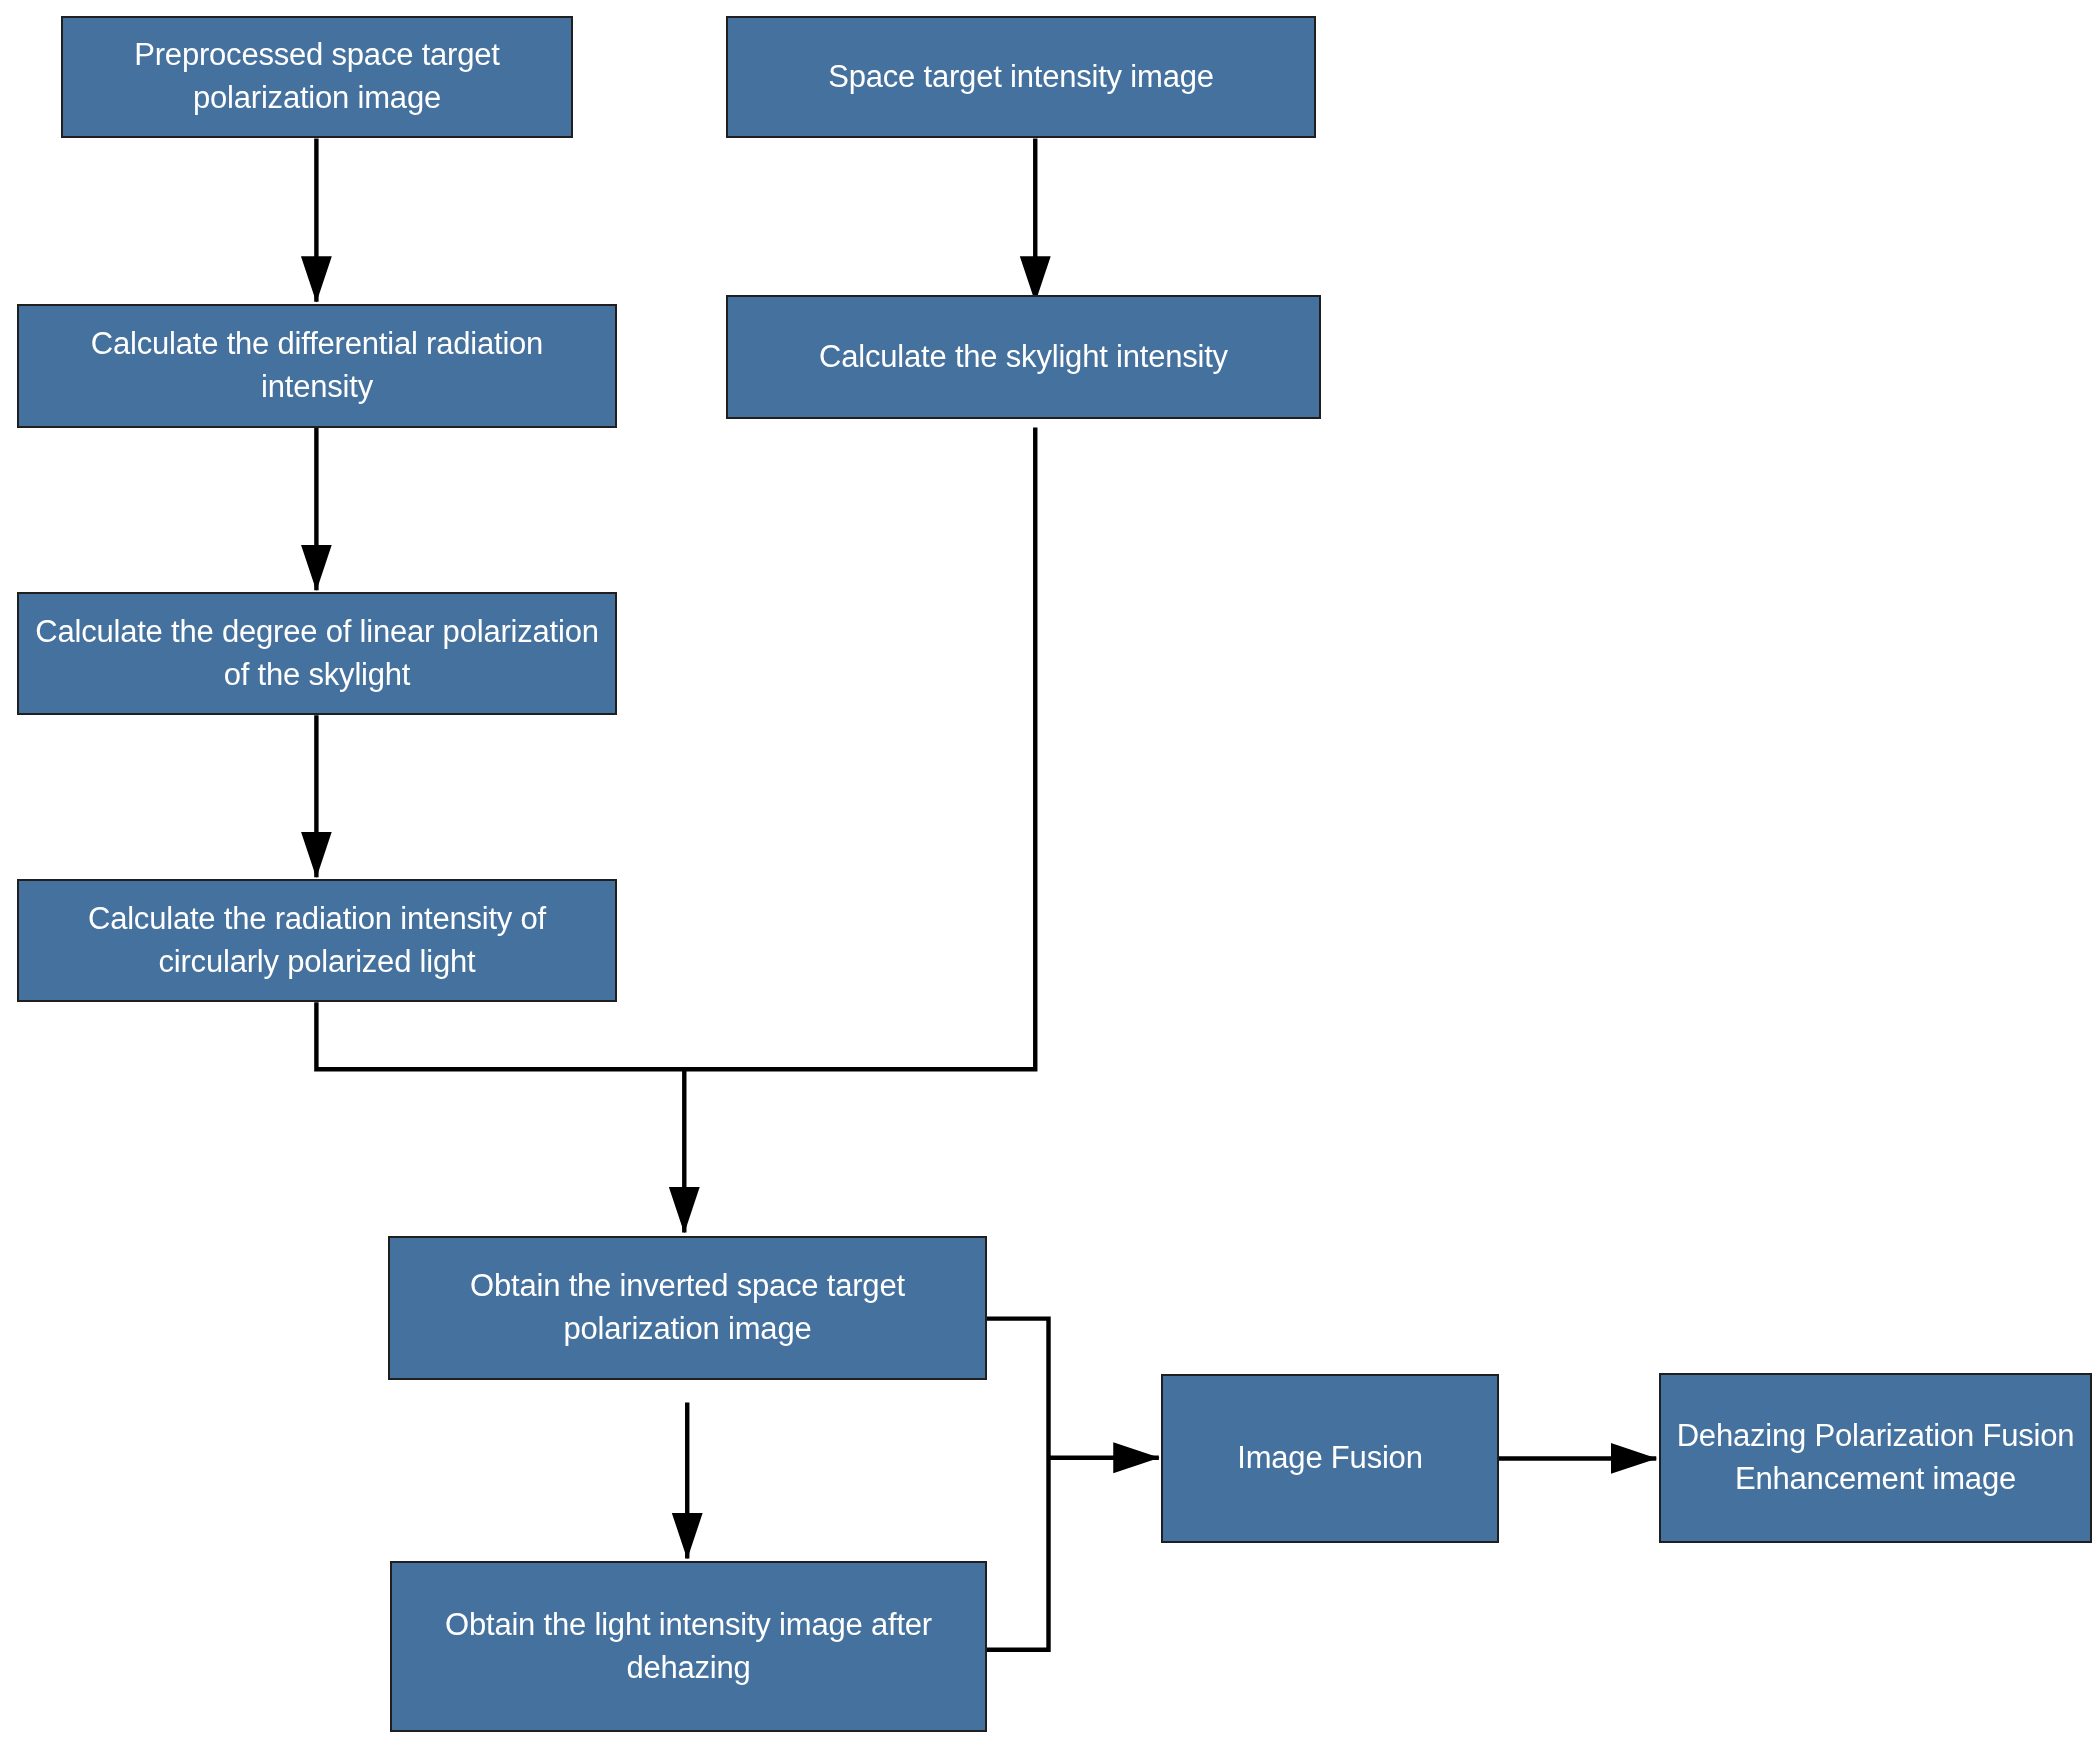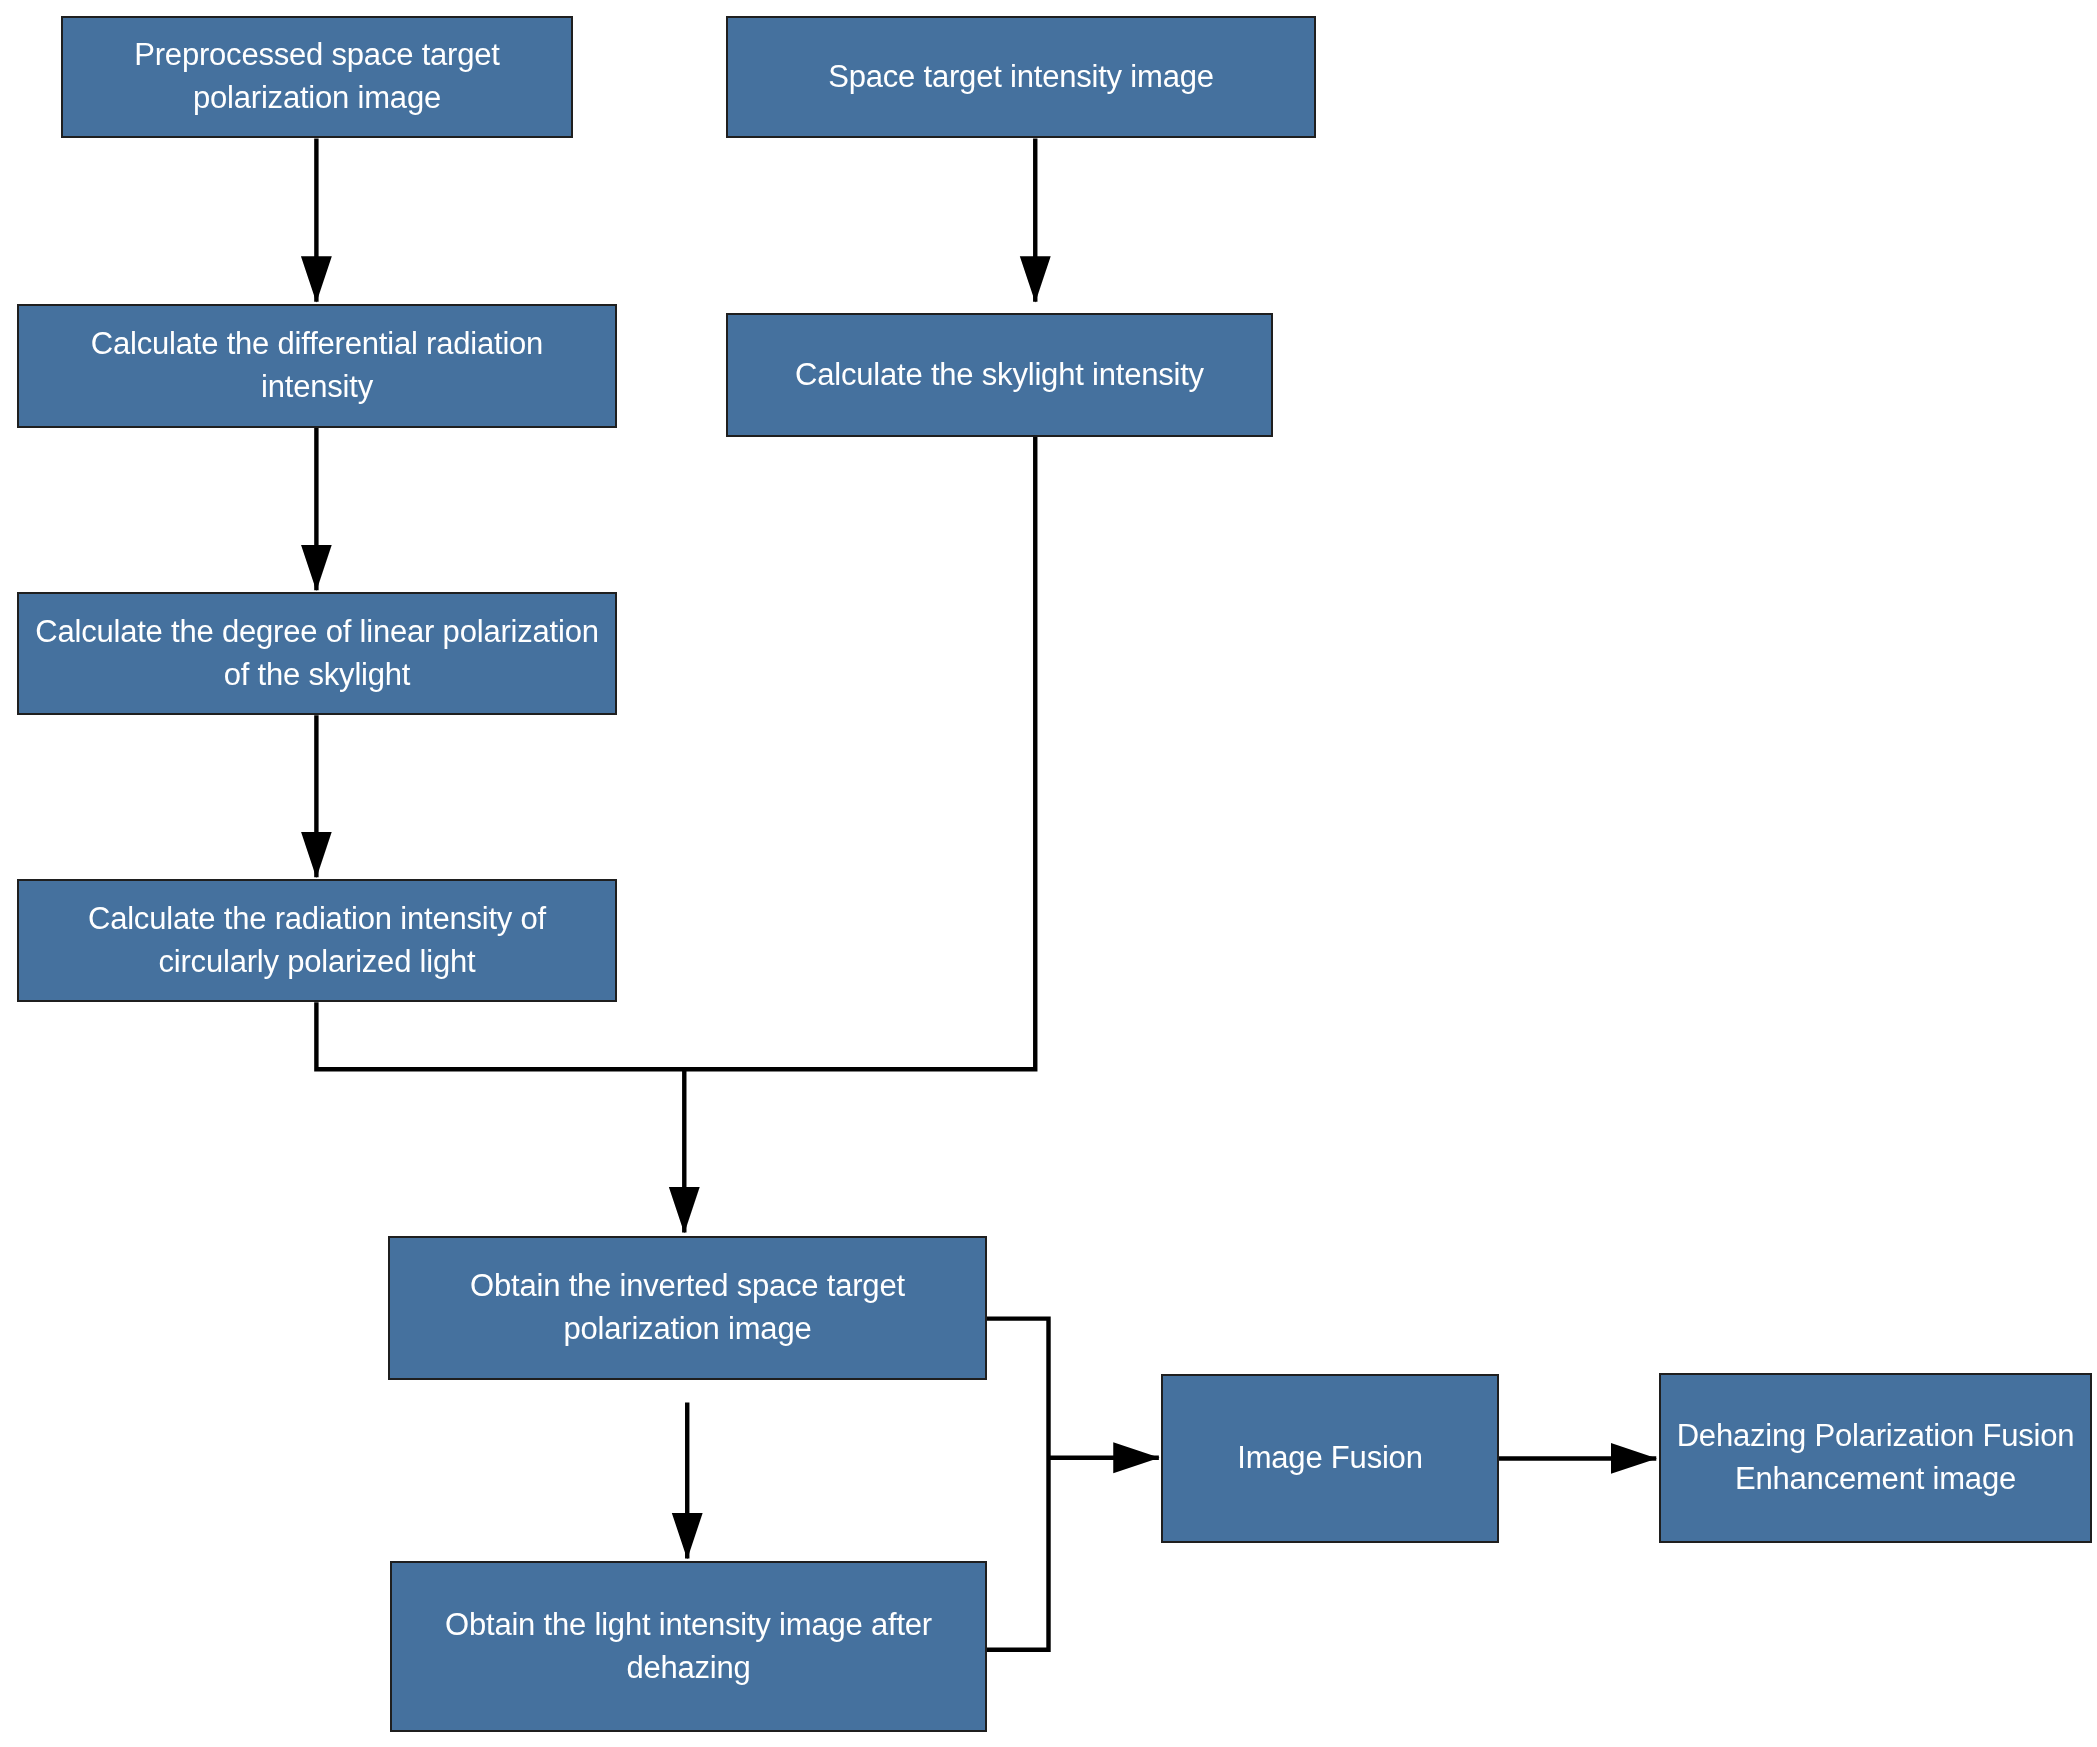--- a/index.html
+++ b/index.html
@@ -81,21 +81,21 @@
   </div>
 
   <div class="node" style="left:726px; top:16px; width:590px; height:122px;">
     <span>Space target intensity image</span>
   </div>
 
   <div class="node" style="left:17px; top:304px; width:600px; height:124px;justify-content:flex-end;">
     <span>Calculate the differential radiation intensity</span>
   </div>
 
-  <div class="node" style="left:726px; top:313px; width:547px; height:124px;">
+  <div class="node" style="left:726px; top:295px; width:595px; height:124px;">
     <span>Calculate the skylight intensity</span>
   </div>
 
   <div class="node" style="left:17px; top:592px; width:600px; height:123px;text-align:center;">
     <span>Calculate the degree of linear polarization of the skylight</span>
   </div>
 
   <div class="node" style="left:17px; top:879px; width:600px; height:123px;">
     <span>Calculate the radiation intensity of circularly polarized light</span>
   </div>

